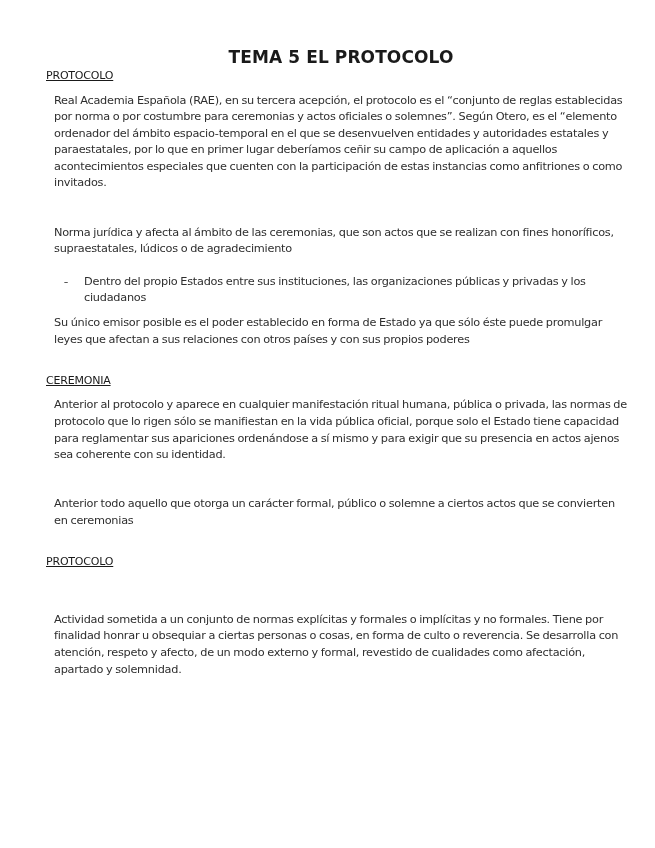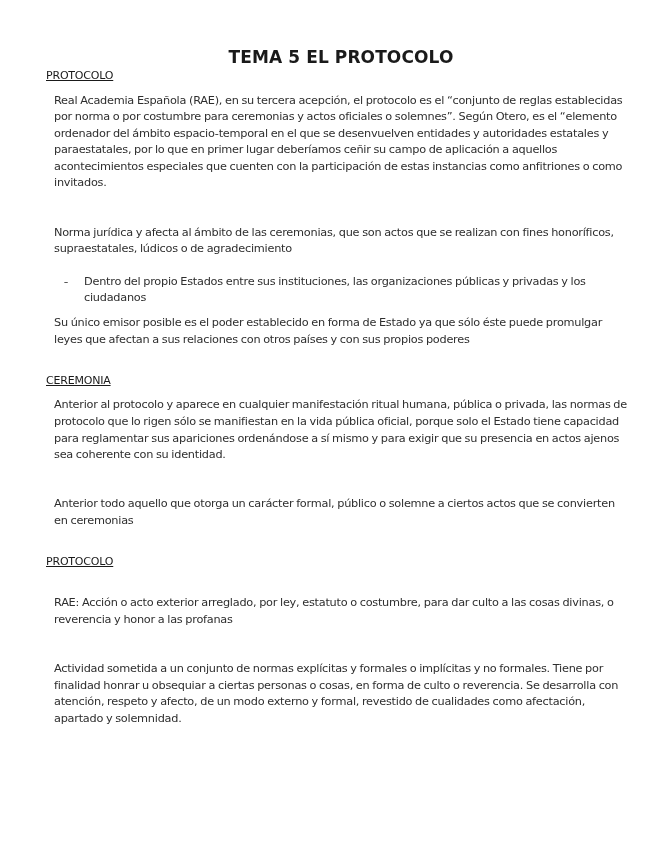--- a/index.html
+++ b/index.html
@@ -48,17 +48,16 @@
     <p>Anterior al protocolo y aparece en cualquier manifestación ritual humana, pública o privada, las normas  de protocolo que lo rigen sólo se manifiestan en la vida pública oficial, porque solo el Estado tiene capacidad para reglamentar sus apariciones ordenándose a sí mismo y para exigir que su presencia en actos ajenos sea coherente con su identidad.</p>
     <div class="gap"></div>
     <p>Anterior todo aquello que otorga un carácter formal, público o solemne a ciertos actos que se convierten en ceremonias</p>
   </div>
 
   <div class="gap"></div>
 
   <div>
     <div class="heading">PROTOCOLO</div>
     <div class="gap"></div>
-    <p>RAE: Acción o acto exterior arreglado, por ley, estatuto o costumbre, para dar culto a las cosas divinas, o reverencia y honor a las profanas</p>
     <div class="gap"></div>
     <p>Actividad sometida a un conjunto de normas explícitas y formales o implícitas y no formales. Tiene por finalidad honrar u obsequiar a ciertas personas o cosas, en forma de culto o reverencia. Se desarrolla con atención, respeto y afecto, de un modo externo y formal, revestido de cualidades como afectación, apartado y solemnidad.</p>
   </div>
 </div>
 
 </body></html>

